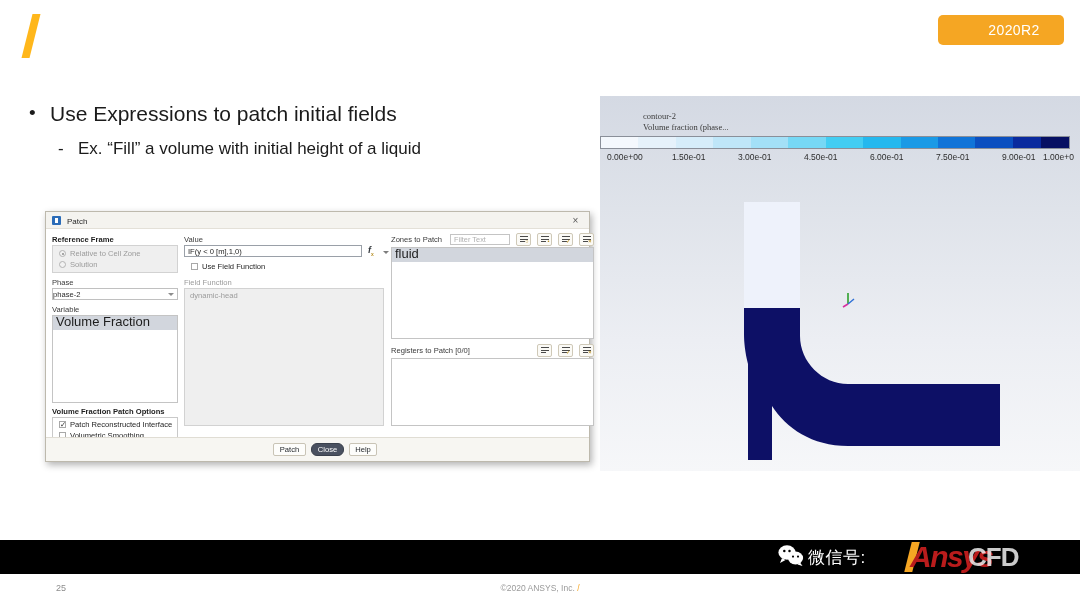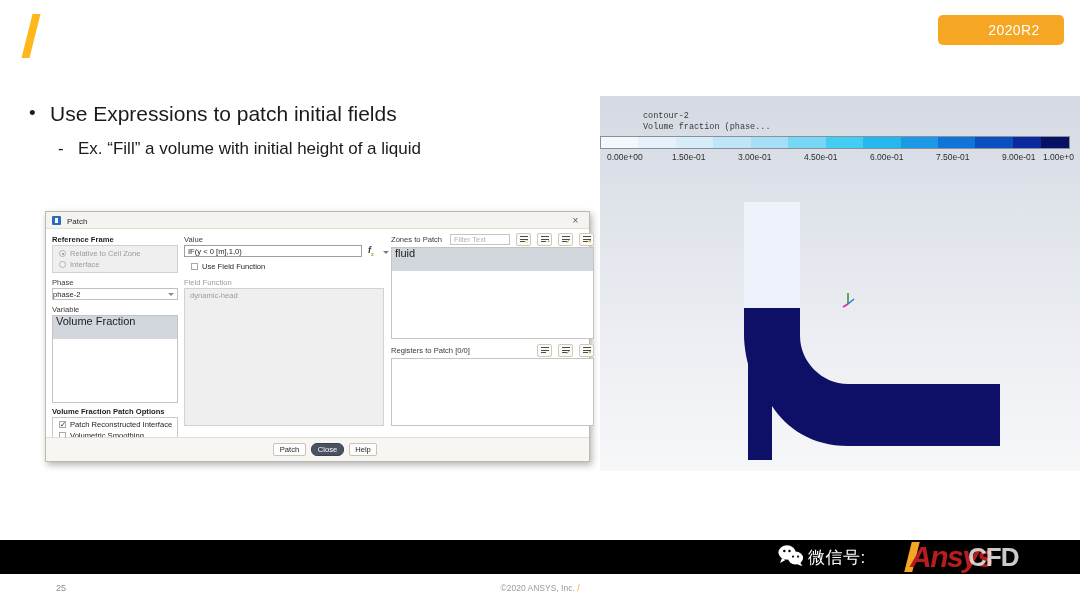--- a/index.html
+++ b/index.html
@@ -60,21 +60,21 @@
 
   
   #cfd-viewport {
     position: absolute; left: 600px; top: 96px; width: 480px; height: 375px;
     background: linear-gradient(180deg, #d4d9e3 0%, #dfe3ea 30%, #eceef3 65%, #f6f7f9 100%);
     overflow: hidden;
   }
   #contour-label {
     position: absolute; left: 43px; top: 15px;
     font-size: 8.5px; color: #3a3a3a; line-height: 10.5px;
-    font-family: Liberation Mono, monospace;
+    font-family: Liberation Serif, serif;
   }
   #colorbar-wrap { position: absolute; left: 0; top: 40px; width: 480px; }
   #colorbar {
     position: absolute; left: 0px; top: 0; width: 470px; height: 13px;
     border: 1px solid #8a8f99;
     background: linear-gradient(90deg,
       #f4f8fd 0%,   #f4f8fd 8%,
       #e6f2fb 8%,   #e6f2fb 16%,
       #d6edfa 16%,  #d6edfa 24%,
       #bfe6f8 24%,  #bfe6f8 32%,
@@ -157,22 +157,22 @@
     border-left: 3px solid transparent; border-right: 3px solid transparent;
     border-top: 3.5px solid #8d8d8d;
   }
   .textfield {
     position: absolute; height: 12px; border: 1px solid #9aa0a8;
     background: #ffffff; font-size: 7.6px; color: #1d1d1d;
     padding-left: 3px; line-height: 11px;
   }
   .listbox { position: absolute; border: 1px solid #c4c4c4; background: #ffffff; }
   .list-sel {
-    position: absolute; left: 0; top: 0; right: 0; height: 23px;
-    background: #d2d6dd; font-size: 11px; color: #1d1d1d;
+    position: absolute; left: 0; top: 0; right: 0; height: 14px;
+    background: #d2d6dd; font-size: 13px; color: #1d1d1d;
     padding-left: 3px; line-height: 11px;
   }
   .filterbox {
     position: absolute; height: 11px; border: 1px solid #c4c4c4;
     background: #ffffff; font-size: 7.4px; color: #b0b0b0;
     padding-left: 3px; line-height: 10px;
   }
   .icon-btn {
     position: absolute; width: 15px; height: 13px;
     border: 1px solid #cfc9b8; border-radius: 2px; background: #fbfaf6;
@@ -295,21 +295,21 @@
     <div id="dialog-close-icon">×</div>
   </div>
 
   <div class="dlg-body">
 
     <div class="group-title" style="left:6px; top:6px;">Reference Frame</div>
     <div class="panel-box disabled" style="left:6px; top:16px; width:126px; height:28px;"></div>
     <div class="radio checked" style="left:13px; top:21px;"></div>
     <div class="dim-label" style="left:24px; top:20px;">Relative to Cell Zone</div>
     <div class="radio" style="left:13px; top:32px;"></div>
-    <div class="dim-label" style="left:24px; top:31px;">Interface</div>
+    <div class="dim-label" style="left:24px; top:31px;">Solution</div>
 
     <div class="group-title" style="left:6px; top:49px; font-weight:normal; color:#3a3a3a;">Phase</div>
     <div class="combo" style="left:6px; top:59px; width:126px;">
       <span>phase-2</span>
       <span class="arrow"></span>
     </div>
 
     <div class="group-title" style="left:6px; top:76px; font-weight:normal; color:#3a3a3a;">Variable</div>
     <div class="listbox" style="left:6px; top:86px; width:126px; height:88px;">
       <div class="list-sel">Volume Fraction</div>

